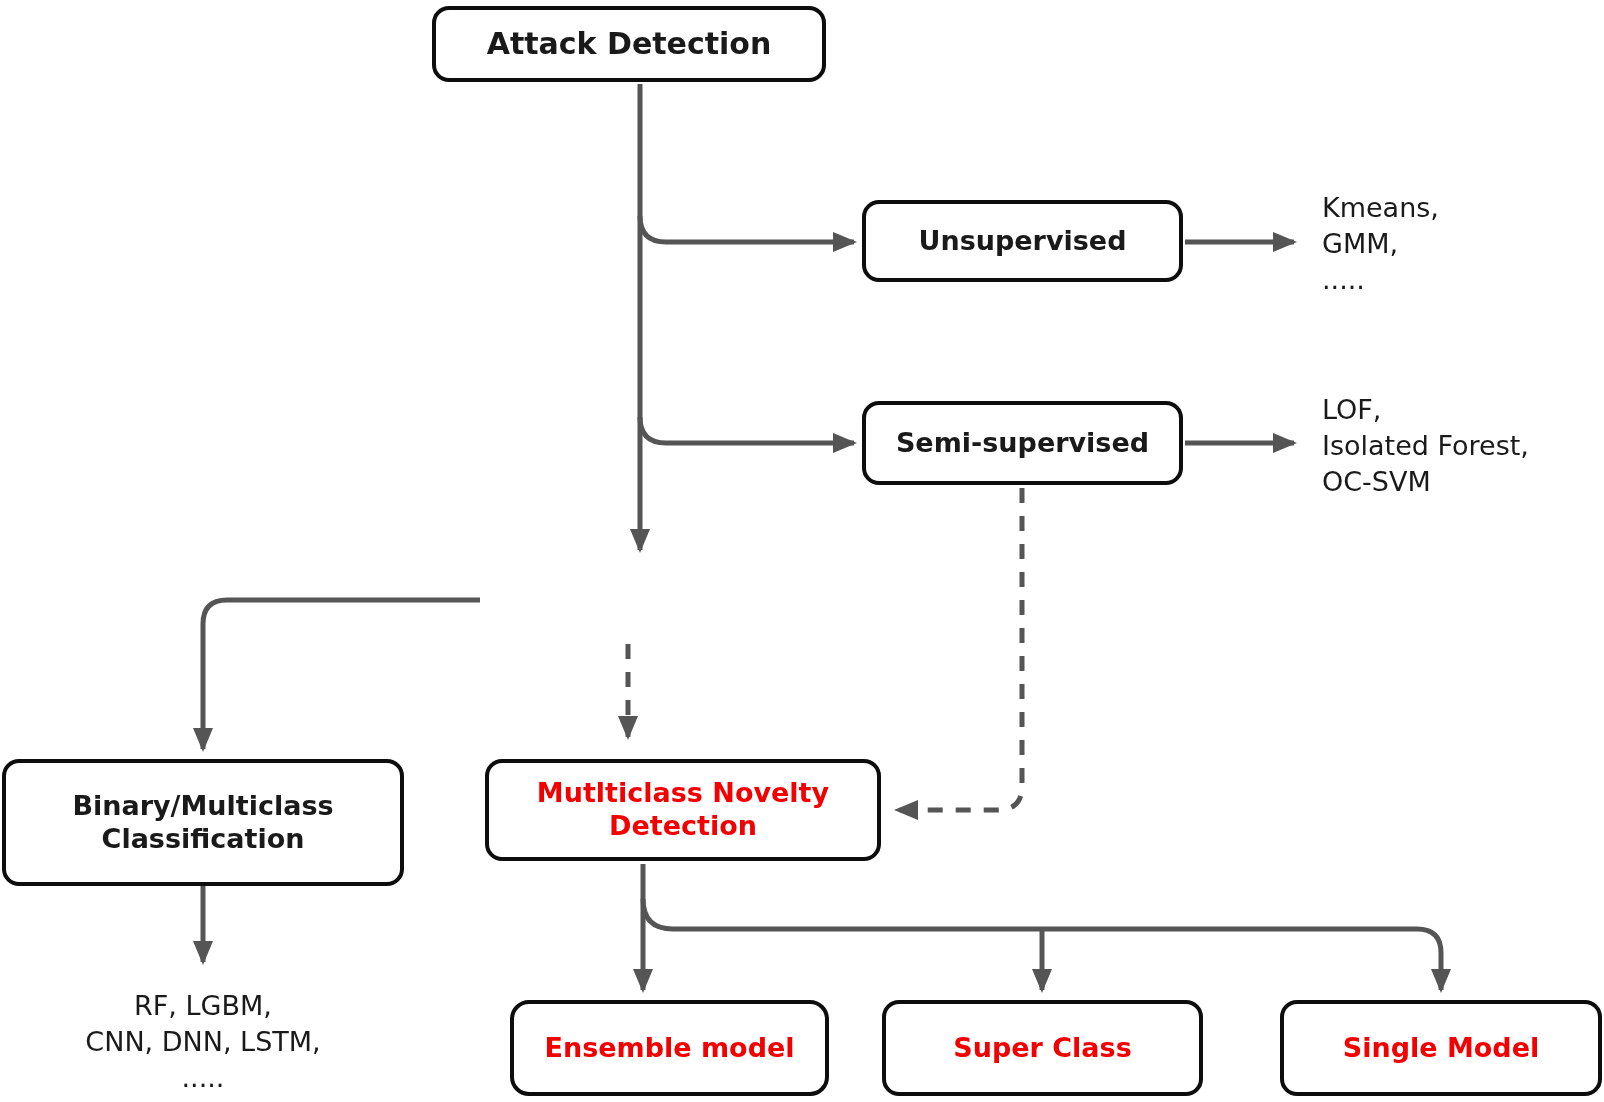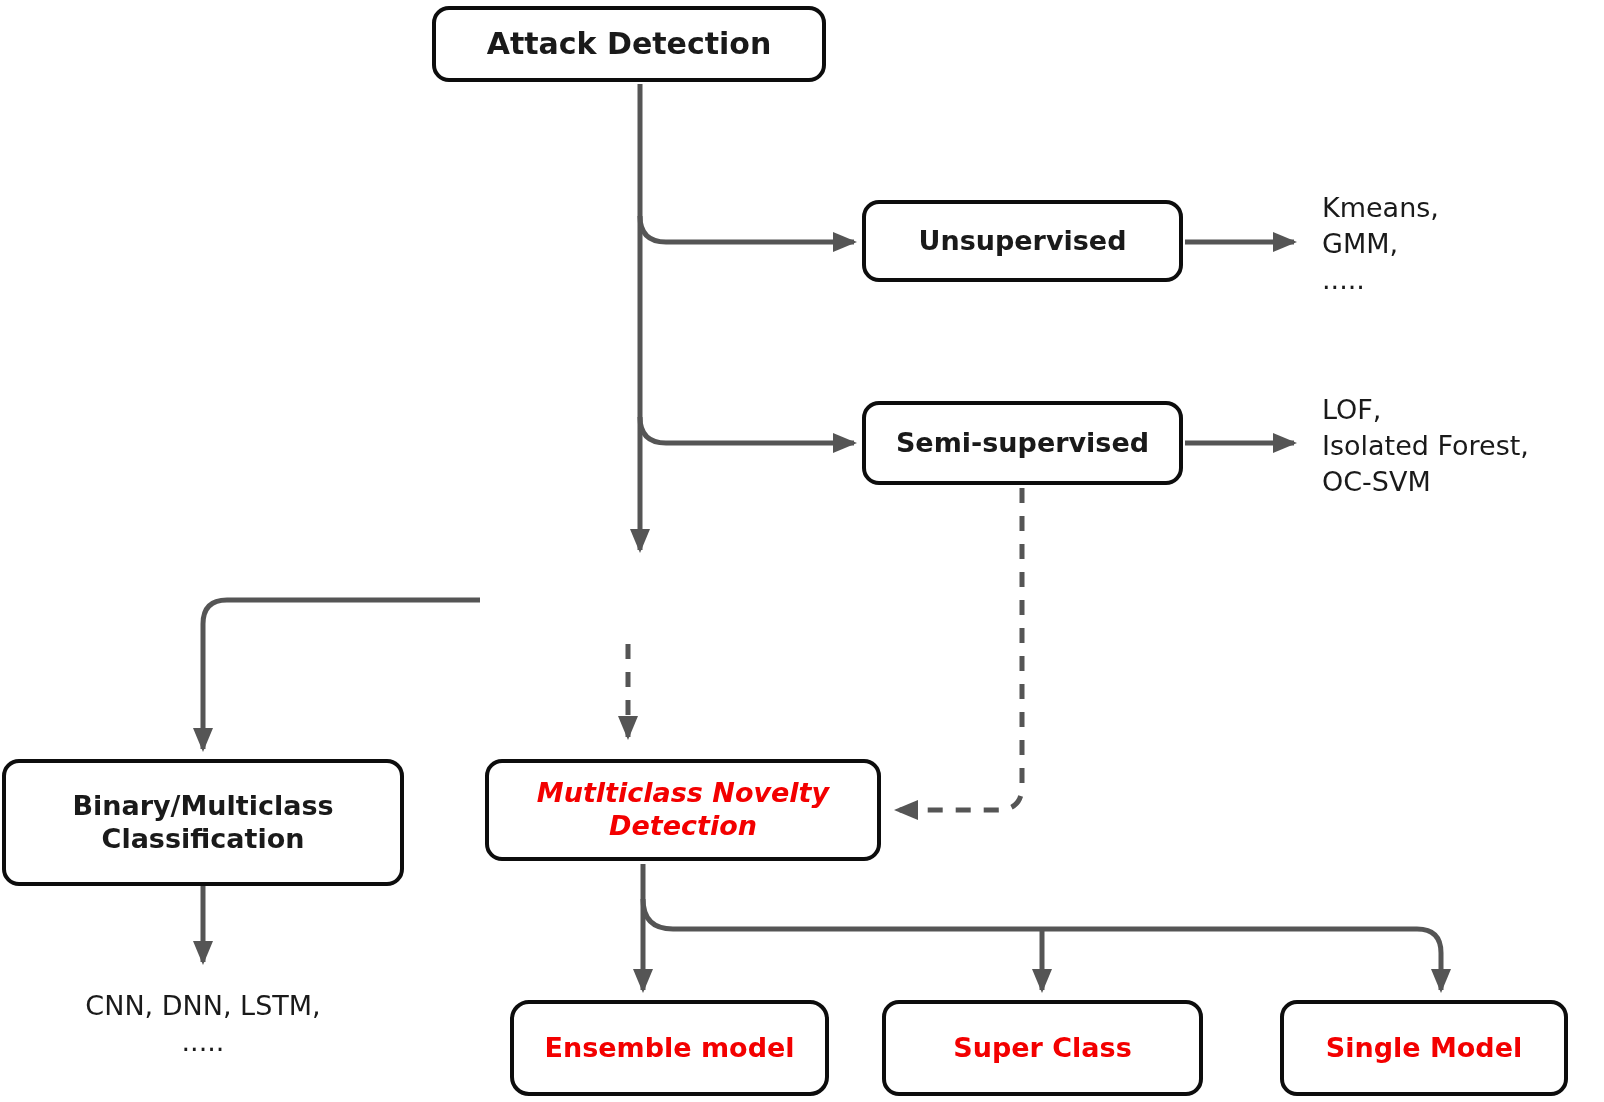--- a/index.html
+++ b/index.html
@@ -58,24 +58,24 @@
   }
   .annot div { margin: 0; }
   .annot.centered { text-align: center; white-space: nowrap; }
 
   
   #n-attack   { left: 432px; top: 6px;   width: 394px; height: 76px; font-size: 30px; }
   #n-unsup    { left: 862px; top: 200px; width: 321px; height: 82px; }
   #n-semi     { left: 862px; top: 401px; width: 321px; height: 84px; }
   #n-super    { left: 482px; top: 560px; width: 321px; height: 80px; }
   #n-binary   { left: 2px;   top: 759px; width: 402px; height: 127px; }
-  #n-novelty  { left: 485px; top: 759px; width: 396px; height: 102px; font-style: italic; }
+  #n-novelty  { left: 485px; top: 759px; width: 396px; height: 102px; }
   #n-ensemble { left: 510px; top: 1000px; width: 319px; height: 96px; border-radius: 19px; }
   #n-supercls { left: 882px; top: 1000px; width: 321px; height: 96px; }
-  #n-single   { left: 1280px; top: 1000px; width: 288px; height: 96px; }
+  #n-single   { left: 1280px; top: 1000px; width: 322px; height: 96px; }
 
   #a-unsup { left: 1322px; top: 190px; }
   #a-semi  { left: 1322px; top: 392px; }
   #a-sup   { left: 38px;   top: 988px; width: 330px; }
 </style>
 </head>
 <body>
 
 <div class="canvas">
 
@@ -150,17 +150,18 @@
     <div>.....</div>
   </div>
 
   <div class="annot" id="a-semi">
     <div>LOF,</div>
     <div>Isolated Forest,</div>
     <div>OC-SVM</div>
   </div>
 
   <div class="annot centered" id="a-sup">
+    <div>RF, LGBM,</div>
     <div>CNN, DNN, LSTM,</div>
     <div>.....</div>
   </div>
 
 </div>
 
 </body></html>

